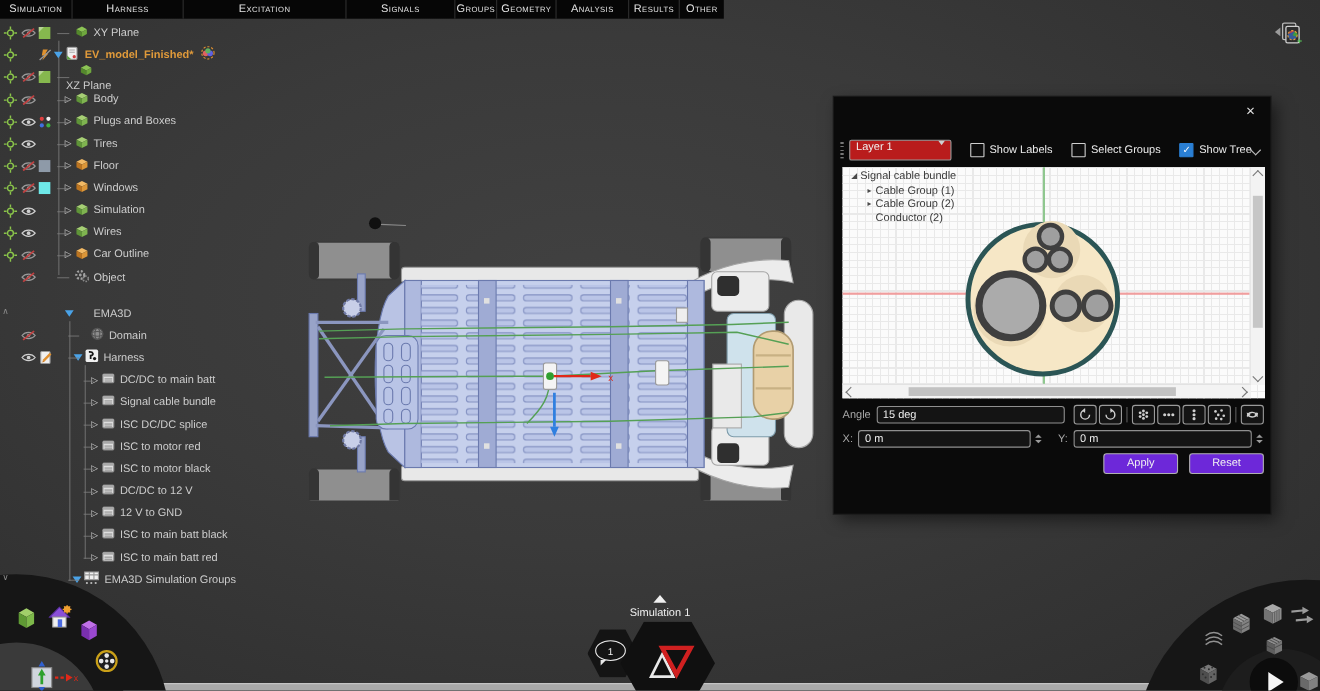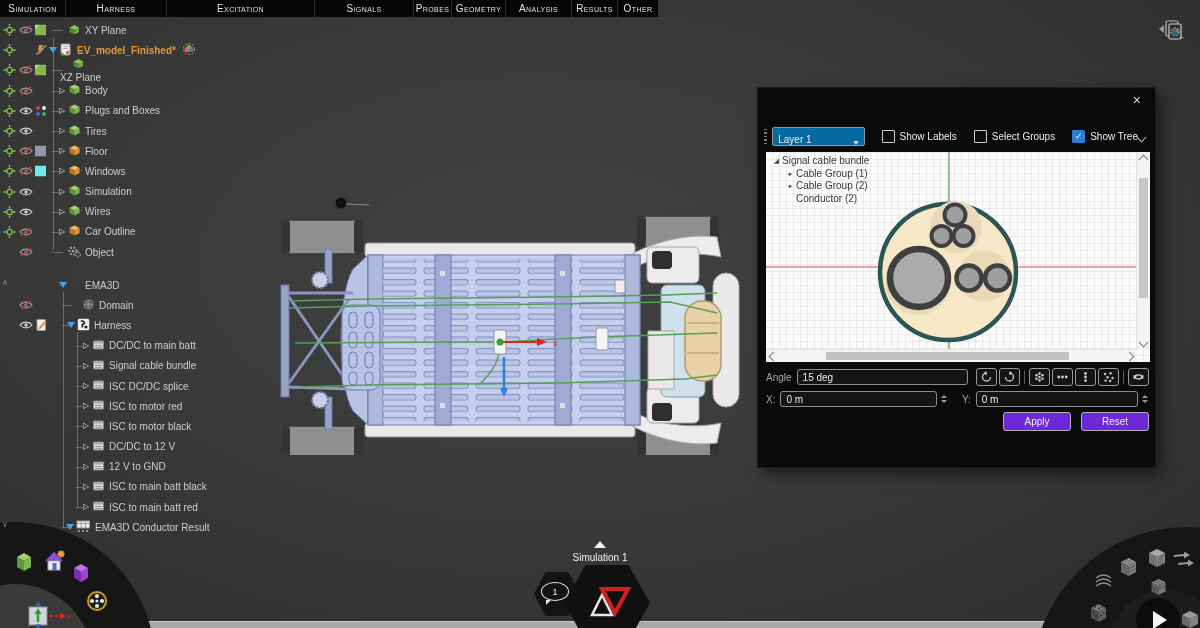--- a/index.html
+++ b/index.html
@@ -29,22 +29,22 @@
   .orange{color:#e09a3a;font-weight:bold;}
   .scroll-chev{position:absolute;color:#8a8a8a;font-size:8px;z-index:21;}
   
   #car-svg{position:absolute;left:265px;top:185px;z-index:5;}
   
   #cs-panel{position:absolute;left:758px;top:88px;width:397px;height:379px;background:#0a0a0a;
     box-shadow:0 0 0 1px #1c1c1c, 5px 6px 14px rgba(0,0,0,.55);z-index:40;}
   #cs-close{position:absolute;right:14px;top:5px;font-size:14px;color:#dcdcdc;cursor:pointer;line-height:1;}
   #cs-toolbar{position:absolute;left:6px;right:6px;top:38px;height:20px;display:flex;align-items:center;}
   #grip{width:4px;height:15px;margin-right:5px;background-image:repeating-linear-gradient(#777 0 1.5px, transparent 1.5px 3.5px);}
-  #layer-select{width:100px;height:17px;background:#0369a1;border:1px solid #9a9a9a;border-radius:2px;
-    display:flex;align-items:flex-end;font-size:10px;color:#f0f0f0;padding:0 5px;justify-content:space-between;cursor:pointer;}
+  #layer-select{width:100px;height:17px;background:#b91c1c;border:1px solid #9a9a9a;border-radius:2px;
+    display:flex;align-items:flex-start;font-size:10px;color:#f0f0f0;padding:0 5px;justify-content:space-between;cursor:pointer;}
   .caret{width:0;height:0;border-left:3.5px solid transparent;border-right:3.5px solid transparent;border-top:4.5px solid #cfcfcf;}
   .cbx-wrap{display:flex;align-items:center;margin-left:17px;cursor:pointer;}
   .cbx{width:11px;height:11px;border:1px solid #cfcfcf;background:#0d0d0d;border-radius:1px;
     display:flex;align-items:center;justify-content:center;font-size:9px;color:#fff;}
   .cbx.checked{background:#2a7fd4;border-color:#2a7fd4;}
   .cbx-label{font-size:10px;color:#ececec;margin-left:5px;white-space:nowrap;}
   .chev{width:6px;height:6px;border-right:1.6px solid currentColor;border-bottom:1.6px solid currentColor;display:inline-block;}
   .chev.down{transform:rotate(45deg);} .chev.up{transform:rotate(-135deg);}
   .chev.left{transform:rotate(135deg);} .chev.right{transform:rotate(-45deg);}
   #cs-toolbar-chev{margin-left:auto;color:#bbb;margin-right:4px;}
@@ -112,21 +112,21 @@
 
   <div id="menu-bar">
       <div class="menu-item" style="width: 65px;">Simulation</div>
       <div class="menu-sep"></div>
       <div class="menu-item" style="width: 100px;">Harness</div>
       <div class="menu-sep"></div>
       <div class="menu-item" style="width: 147px;">Excitation</div>
       <div class="menu-sep"></div>
       <div class="menu-item" style="width: 98px;">Signals</div>
       <div class="menu-sep"></div>
-      <div class="menu-item" style="width: 37px;">Probes</div>
+      <div class="menu-item" style="width: 37px;">Groups</div>
       <div class="menu-sep"></div>
       <div class="menu-item" style="width: 53px;">Geometry</div>
       <div class="menu-sep"></div>
       <div class="menu-item" style="width: 65px;">Analysis</div>
       <div class="menu-sep"></div>
       <div class="menu-item" style="width: 45px;">Results</div>
       <div class="menu-sep"></div>
       <div class="menu-item" style="width: 40px;">Other</div>
     </div>
 
@@ -701,21 +701,21 @@
           </span>
           <span><svg width="15" height="13" viewBox="0 0 15 13">
               <rect x="1" y="1" width="12.5" height="7" fill="#f0f0f0" stroke="#999"></rect>
               <line x1="1" y1="3.6" x2="13.5" y2="3.6" stroke="#999"></line>
               <line x1="5.2" y1="1" x2="5.2" y2="8" stroke="#999"></line>
               <line x1="9.4" y1="1" x2="9.4" y2="8" stroke="#999"></line>
               <circle cx="3" cy="11" r="1" fill="#bbb"></circle>
               <circle cx="7" cy="11" r="1" fill="#bbb"></circle>
               <circle cx="11" cy="11" r="1" fill="#bbb"></circle>
             </svg></span>
-          <span class="tlabel">EMA3D Conductor Result</span>
+          <span class="tlabel">EMA3D Simulation Groups</span>
         </div>
       </div>
     </div>
   <span class="scroll-chev" style="left:2px;top:520px;">∨</span>
 
   <svg id="car-svg" width="480" height="270" viewBox="0 0 480 270">
     <defs>
       <pattern id="slats" width="52" height="11.5" patternUnits="userSpaceOnUse">
         <rect x="3" y="2.5" width="44" height="5.5" rx="2.5" fill="#bac5e7" stroke="#8492c2" stroke-width="1"></rect>
       </pattern>

